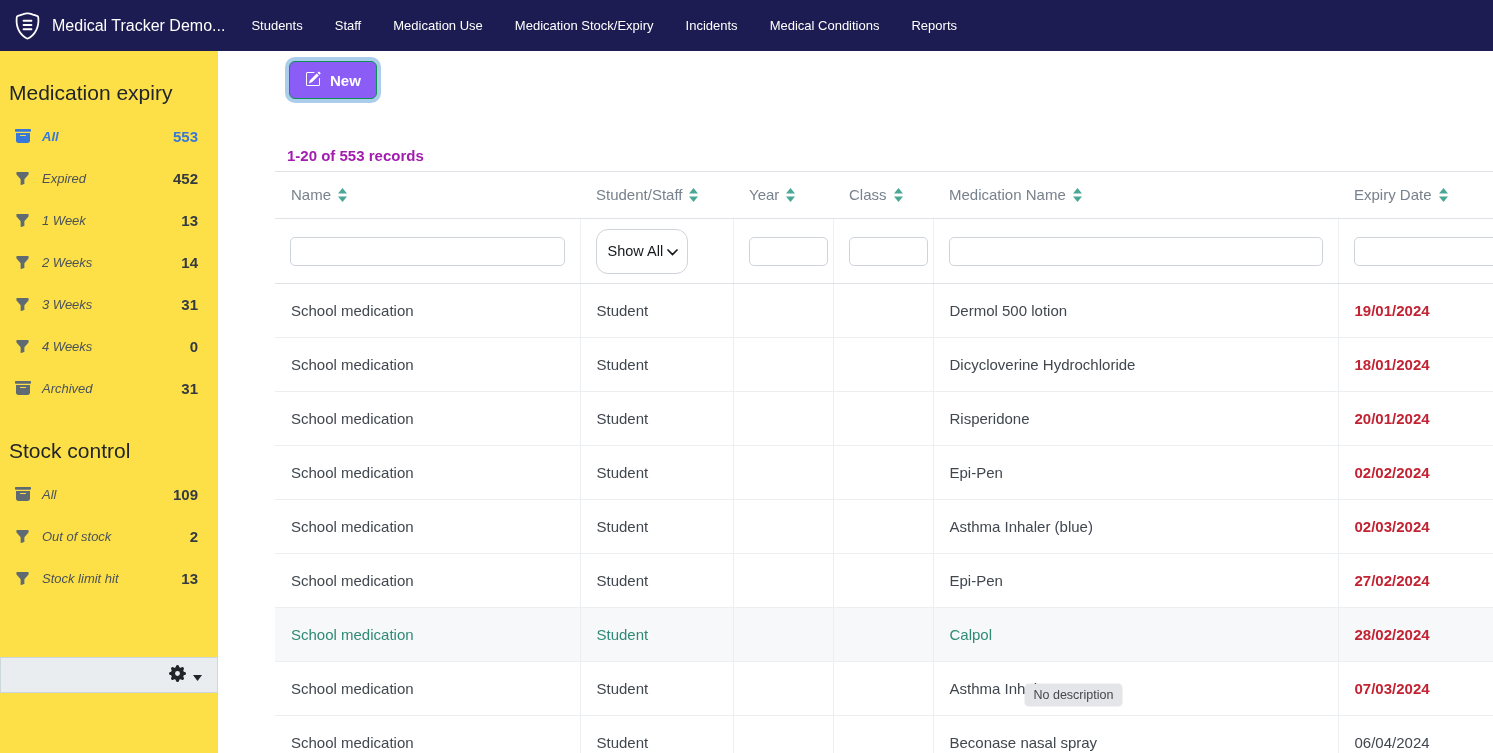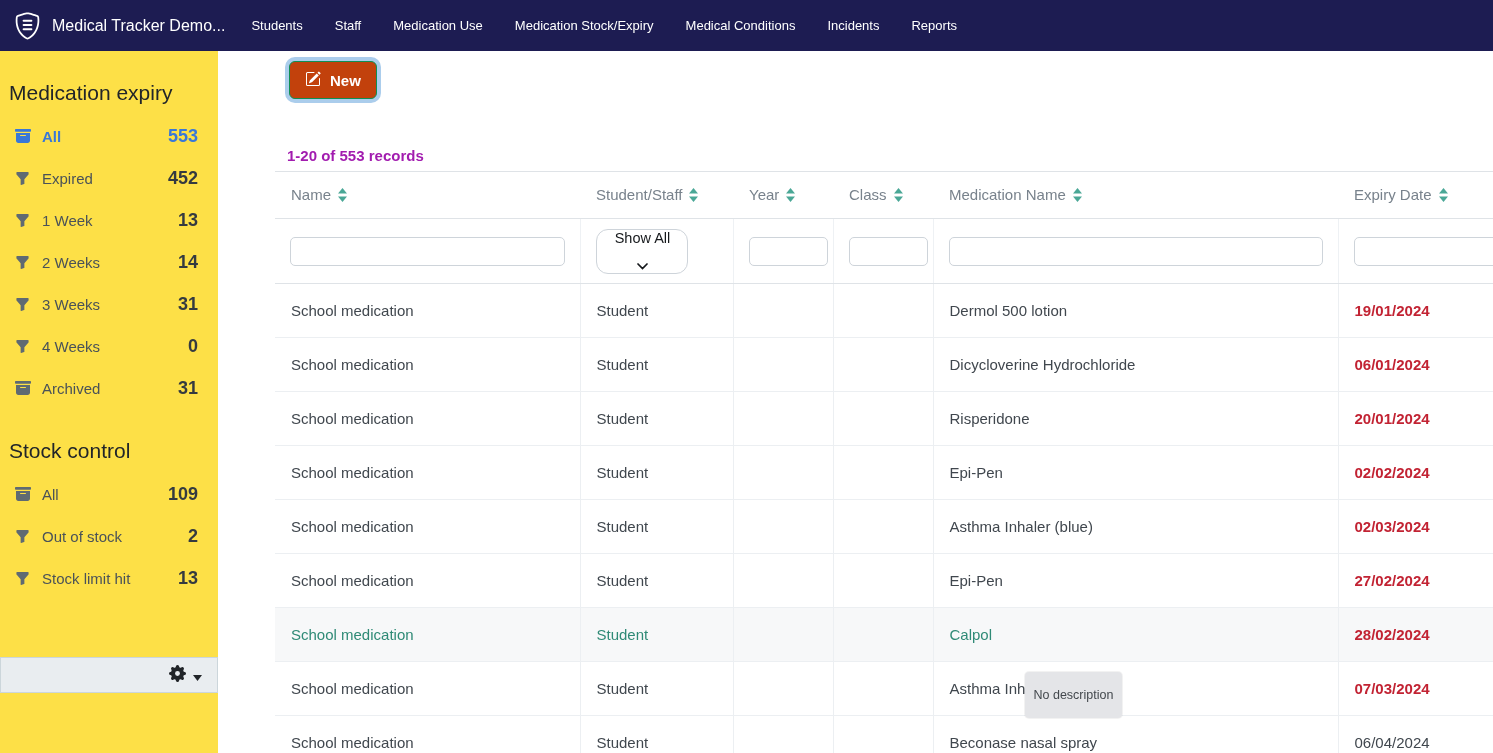--- a/index.html
+++ b/index.html
@@ -17,35 +17,35 @@
   }
   .brand { display:flex; align-items:center; gap:11px; font-size:16px; color:#fff; text-decoration:none; padding:0 4px; margin-right:6px; cursor:pointer; }
   .brand svg { display:block; }
   .nav-item { color:#fff; font-size:13px; text-decoration:none; padding:0 16px; line-height:51px; cursor:pointer; white-space:nowrap; }
 
   
   .sidebar { position:absolute; top:51px; left:0; bottom:0; width:218px; background:#fde047; }
   .side-title { font-size:21px; font-weight:400; color:#212529; margin:30px 0 10px 9px; }
   .side-item { display:flex; align-items:center; height:42px; padding:0 20px 0 15px; cursor:pointer; }
   .side-item .icn { width:16px; height:16px; margin-right:11px; flex:none; display:flex; align-items:center; }
-  .side-item .lbl { flex:1; font-size:15px; color:#4a5258; }
-  .side-item .cnt { font-size:18px; font-weight:700; color:#343a40; }
+  .side-item .lbl { flex:1; font-size:13px; color:#4a5258;font-style:italic; }
+  .side-item .cnt { font-size:15px; font-weight:700; color:#343a40; }
   .side-item.active .lbl { color:#3878d8; font-weight:700; }
   .side-item.active .cnt { color:#3878d8; }
   .gear-box {
     position:absolute; bottom:60px; left:0; width:218px; height:36px;
     background:#e9edf0; border:1px solid #ccd6db;
     display:flex; align-items:center; justify-content:flex-end; gap:7px; padding:0 15px;
     cursor:pointer;
   }
 
   
   .new-btn {
     position:absolute; left:289px; top:61px; height:38px;
-    background:#c2410c; border:1px solid #0f8f54; border-radius:6px;
+    background:#8b5cf6; border:1px solid #0f8f54; border-radius:6px;
     box-shadow:0 0 0 4px #abcdec;
     color:#fff; font-weight:700; font-size:15px; font-family:"Liberation Sans",sans-serif;
     display:flex; align-items:center; gap:9px; padding:0 15px; cursor:pointer;
   }
   .records { position:absolute; left:287px; top:147px; font-size:15px; font-weight:700; color:#a21caf; }
 
   .table-wrap { position:absolute; left:275px; top:171px; width:1218px; overflow:hidden; }
   table { width:1253px; table-layout:fixed; border-collapse:collapse; }
 
   th {
@@ -61,35 +61,35 @@
   }
   .filter-row td:last-child { border-right:none; }
   .flt-input {
     width:100%; height:29px; border:1px solid #ced4da; border-radius:5px;
     padding:0 8px; font-size:14px; font-family:"Liberation Sans",sans-serif; color:#212529; outline:none; background:#fff;
   }
   .flt-input.small { width:79px; }
   .flt-select {
     width:92px; height:45px; border:1px solid #ced4da; border-radius:12px; background:#fff;
     display:inline-flex; align-items:center; justify-content:space-between; padding:0 9px 0 11px;
-    font-size:14.5px; color:#15181b; cursor:pointer;flex-direction:column;
+    font-size:14.5px; color:#15181b; cursor:pointer;
   }
 
   tbody td {
     height:54px; padding:0 16px; font-size:15px; color:#40474e;
     border-bottom:1px solid #eceff2; border-right:1px solid #eceff2; background:#fff;
   }
   tbody td:last-child { border-right:none; }
   tbody tr { cursor:pointer; }
   tr.expired .date { color:#c22333; font-weight:700; }
   tr.highlighted td { background:#f7f8f9; color:#2f8a76; }
   td.med-cell { position:relative; }
   .tooltip {
-    position:absolute; left:91px; top:10px; background:#e4e5e8; color:#43484d;
-    font-size:12.5px; padding:16px 9px; border-radius:4px; white-space:nowrap;
+    position:absolute; left:91px; top:22px; background:#e4e5e8; color:#43484d;
+    font-size:12.5px; padding:4px 9px; border-radius:4px; white-space:nowrap;
     box-shadow:0 0 0 1px rgba(0,0,0,0.05);
   }
 </style>
 </head>
 <body>
 
 <div class="topnav">
   <div class="brand">
     <span>
       <svg width="27" height="30" viewBox="0 0 16 16" fill="#ffffff" xmlns="http://www.w3.org/2000/svg">
@@ -98,22 +98,22 @@
         <rect x="5.1" y="6.8" width="5.8" height="1.25" rx="0.6"></rect>
         <rect x="5.1" y="9.3" width="5.8" height="1.25" rx="0.6"></rect>
       </svg>
     </span>
     <span>Medical Tracker Demo...</span>
   </div>
   <a class="nav-item">Students</a>
   <a class="nav-item">Staff</a>
   <a class="nav-item">Medication Use</a>
   <a class="nav-item">Medication Stock/Expiry</a>
+  <a class="nav-item">Incidents</a>
   <a class="nav-item">Medical Conditions</a>
-  <a class="nav-item">Incidents</a>
   <a class="nav-item">Reports</a>
 </div>
 
 <div class="sidebar">
   <div class="side-title">Medication expiry</div>
 
   <div class="side-item active">
     <span class="icn">
         <svg width="16" height="16" viewBox="0 0 16 16" fill="#3878d8">
           <path d="M12.643 15C13.979 15 15 13.845 15 12.5V5H1v7.5C1 13.845 2.021 15 3.357 15h9.286zM5.5 7h5a.5.5 0 0 1 0 1h-5a.5.5 0 0 1 0-1zM.8 1a.8.8 0 0 0-.8.8V3a.8.8 0 0 0 .8.8h14.4A.8.8 0 0 0 16 3V1.8a.8.8 0 0 0-.8-.8H.8z"></path>
@@ -289,21 +289,21 @@
         <td></td>
         <td>Dermol 500 lotion</td>
         <td><span class="date">19/01/2024</span></td>
       </tr>
       <tr class="expired">
         <td>School medication</td>
         <td>Student</td>
         <td></td>
         <td></td>
         <td>Dicycloverine Hydrochloride</td>
-        <td><span class="date">06/01/2024</span></td>
+        <td><span class="date">18/01/2024</span></td>
       </tr>
       <tr class="expired">
         <td>School medication</td>
         <td>Student</td>
         <td></td>
         <td></td>
         <td>Risperidone</td>
         <td><span class="date">20/01/2024</span></td>
       </tr>
       <tr class="expired">

